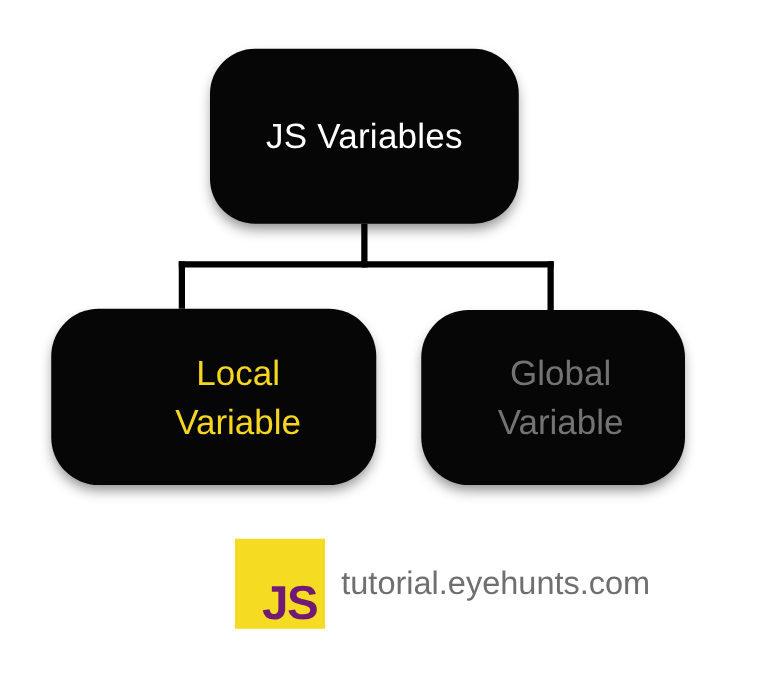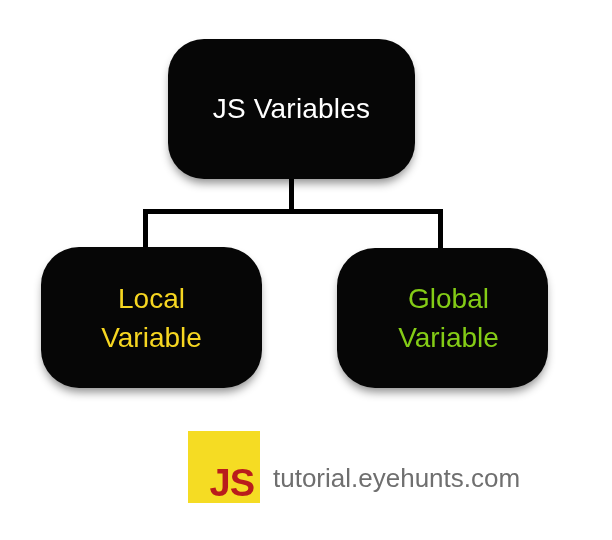--- a/index.html
+++ b/index.html
@@ -78,50 +78,50 @@
     right: 6px;
     bottom: 1px;
     font-size: 38px;
     font-weight: bold;
     letter-spacing: -1px;
     line-height: 1;
     color: #131313;
   }
   .website {
     margin-left: 13px;
-    margin-top: 32px;
+    margin-top: 20px;
     font-size: 26px;
     line-height: 30px;
     color: #6f6f6f;
   }
 </style>
 </head>
 <body>
 
 <div class="stage">
 
   <div class="node root-node" style="background: rgb(6, 6, 6);">
     <span class="root-label" style="color: rgb(255, 255, 255);">JS Variables</span>
   </div>
 
   <div class="connector stem" style="background: rgb(0, 0, 0);"></div>
   <div class="connector hbar" style="background: rgb(0, 0, 0);"></div>
   <div class="connector drop-left" style="background: rgb(0, 0, 0);"></div>
   <div class="connector drop-right" style="background: rgb(0, 0, 0);"></div>
 
-  <div class="node child-node left" style="background: rgb(6, 6, 6);">
+  <div class="node child-node left" style="background: rgb(6, 6, 6); padding-left: 39px;">
     <span class="child-label" style="color: rgb(246, 214, 33);">Local
 Variable</span>
   </div>
 
   <div class="node child-node right" style="background: rgb(6, 6, 6);">
-    <span class="child-label" style="color: #84cc16; margin-left: 12px;">Global
+    <span class="child-label" style="color: #737373; margin-left: 12px;">Global
 Variable</span>
   </div>
 
   <div class="branding">
     <div class="js-logo" style="background: rgb(245, 220, 35);">
-      <span class="js-logo-text" style="color: #b91c1c; margin-top: 40px;">JS</span>
+      <span class="js-logo-text" style="color: #701a75; margin-top: 40px;">JS</span>
     </div>
     <span class="website" style="color: rgb(111, 111, 111);">tutorial.eyehunts.com</span>
   </div>
 
 </div>
 
 </body></html>

